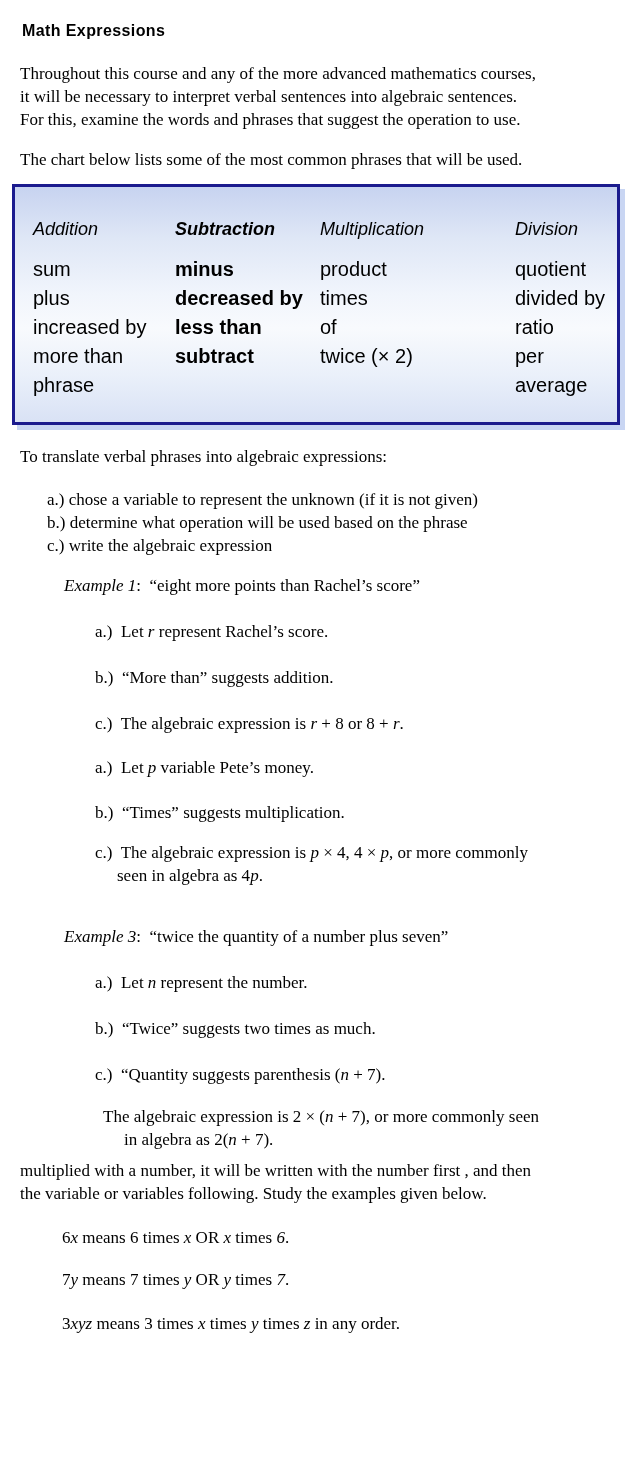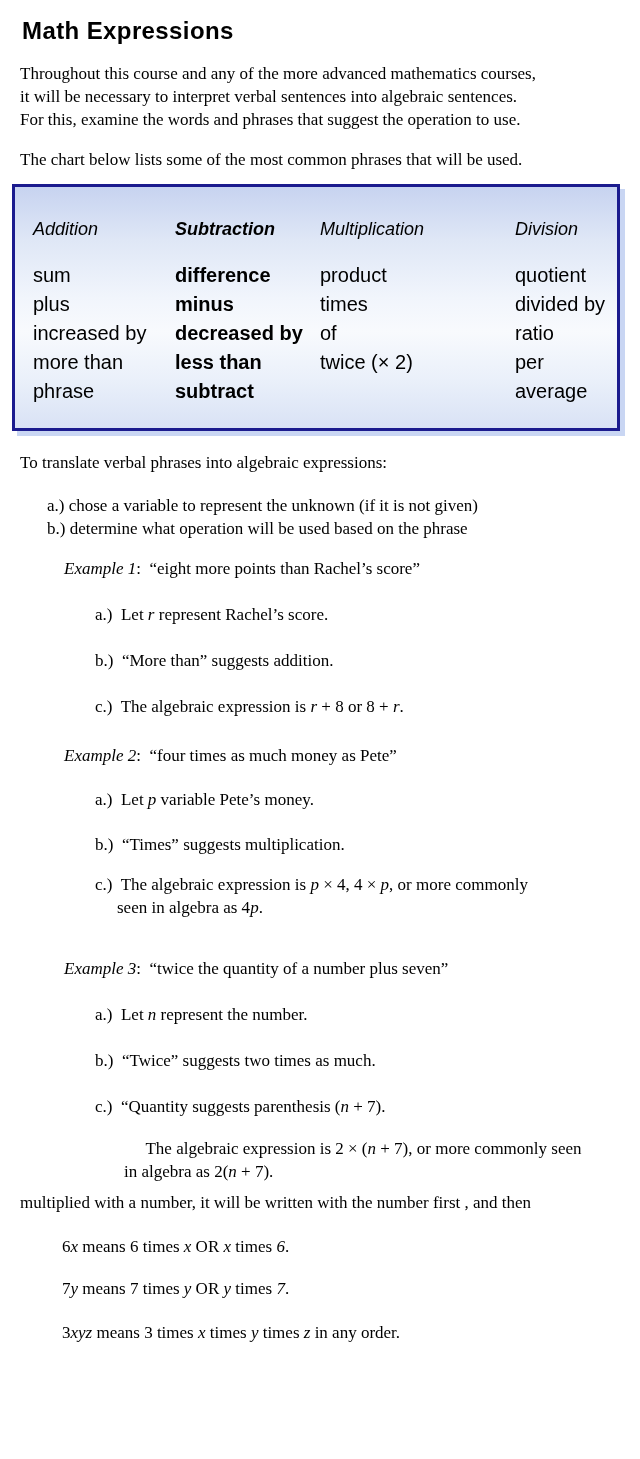--- a/index.html
+++ b/index.html
@@ -1,43 +1,43 @@
 <!DOCTYPE html>
 <html><head>
 <meta charset="utf-8">
 <title>Math Expressions</title>
 <style>
   html,body{margin:0;padding:0;background:#fff;}
   body{width:640px;min-height:1459px;overflow-x:hidden;
        font-family:"Liberation Serif",serif;font-size:17px;color:#000;}
   .doc{box-sizing:border-box;width:640px;padding:18px 16px 24px 20px;}
   .line{white-space:pre;line-height:23px;}
-  .title{font-family:"Liberation Sans",sans-serif;font-weight:bold;font-size:24px;
+  .title{font-family:"Liberation Sans",sans-serif;font-weight:bold;font-size:16px;
          letter-spacing:.4px;line-height:26px;margin:0 0 18px 2px;}
   
   .chart{box-sizing:border-box;width:608px;margin:13px 0 0 -8px;
          border:3px solid #1b1b8e;box-shadow:5px 5px 0 #c9d6f3;
          background:linear-gradient(180deg,#c7d3f0 0%,#dfe7f6 22%,#f1f5fc 46%,
                     #f8fafd 60%,#eaf0fa 80%,#d9e2f5 100%);
          padding:30px 0 22px 18px;display:flex;
          font-family:"Liberation Sans",sans-serif;}
   .chart-col{flex:0 0 auto;}
   .chart-col.c1{width:142px;} .chart-col.c2{width:145px;font-weight:bold;}
   .chart-col.c3{width:195px;} .chart-col.c4{flex:1 1 auto;}
-  .chart-hdr{font-style:italic;font-size:18px;line-height:24px;margin-bottom:20px;white-space:pre;}
+  .chart-hdr{font-style:italic;font-size:18px;line-height:24px;margin-bottom:14px;white-space:pre;}
   .chart-item{font-size:20px;line-height:29px;white-space:pre;}
   
   span.i{font-style:italic;margin-top:45px;}
   span.r{color:#cc0000;}
   
   .ind-step{padding-left:27px;}
   .ind-ex{padding-left:44px;}
   .ind-sub{padding-left:75px;}
   .ind-subcont{padding-left:97px;}
-  .ind-para{padding-left:83px;text-align:center;}
+  .ind-para{padding-left:83px;}
   .ind-paracont{padding-left:104px;}
   .ind-mono{padding-left:42px;}
 </style>
 </head>
 <body>
 
 <div class="doc">
 
   <h1 class="title">Math Expressions</h1>
 
@@ -53,21 +53,20 @@
     <div class="chart-col c1">
       <div class="chart-hdr">Addition</div>
       <div class="chart-item">sum</div>
       <div class="chart-item">plus</div>
       <div class="chart-item">increased by</div>
       <div class="chart-item">more than</div>
       <div class="chart-item">phrase</div>
     </div>
     <div class="chart-col c2">
       <div class="chart-hdr">Subtraction</div>
-      <div class="chart-item">difference</div>
       <div class="chart-item">minus</div>
       <div class="chart-item">decreased by</div>
       <div class="chart-item">less than</div>
       <div class="chart-item">subtract</div>
     </div>
     <div class="chart-col c3">
       <div class="chart-hdr">Multiplication</div>
       <div class="chart-item">product</div>
       <div class="chart-item">times</div>
       <div class="chart-item">of</div>
@@ -81,47 +80,48 @@
       <div class="chart-item">per</div>
       <div class="chart-item">average</div>
     </div>
   </div>
 
   <div class="line" style="margin-top:20px">To translate verbal phrases into algebraic expressions:</div>
 
   <div style="margin-top:20px">
     <div class="line ind-step">a.) chose a variable to represent the unknown (if it is not given)</div>
     <div class="line ind-step">b.) determine what operation will be used based on the phrase</div>
+    <div class="line ind-step">c.) write the algebraic expression</div>
   </div>
 
   <div>
     <div class="line ind-ex" style="margin-top:17px"><span class="i">Example 1</span><span>:  “eight more points than Rachel’s score”</span></div>
     <div class="line ind-sub" style="margin-top:23px"><span>a.)  Let </span><span class="i">r</span><span> represent Rachel’s score.</span></div>
     <div class="line ind-sub" style="margin-top:23px"><span>b.)  “More than” suggests addition.</span></div>
     <div class="line ind-sub" style="margin-top:23px"><span>c.)  The algebraic expression is </span><span class="i">r</span><span> + 8 or 8 + </span><span class="i">r</span><span>.</span></div>
   </div>
 
   <div>
-    <div class="line ind-ex" style="margin-top:26px"><span class="i">Example 2</span><span>:  “four times as much money as Pete”</span></div>
     <div class="line ind-sub" style="margin-top:21px"><span>a.)  Let </span><span class="i">p</span><span> variable Pete’s money.</span></div>
     <div class="line ind-sub" style="margin-top:22px"><span>b.)  “Times” suggests multiplication.</span></div>
     <div class="line ind-sub" style="margin-top:17px"><span>c.)  The algebraic expression is </span><span class="i">p</span><span> × 4, 4 × </span><span class="i">p</span><span>, or more commonly</span></div>
     <div class="line ind-subcont"><span>seen in algebra as 4</span><span class="i">p</span><span>.</span></div>
   </div>
 
   <div>
     <div class="line ind-ex" style="margin-top:38px"><span class="i">Example 3</span><span>:  “twice the quantity of a number plus seven”</span></div>
     <div class="line ind-sub" style="margin-top:23px"><span>a.)  Let </span><span class="i">n</span><span> represent the number.</span></div>
     <div class="line ind-sub" style="margin-top:23px"><span>b.)  “Twice” suggests two times as much.</span></div>
     <div class="line ind-sub" style="margin-top:23px"><span>c.)  “Quantity suggests parenthesis (</span><span class="i">n</span><span> + 7).</span></div>
     <div class="line ind-para" style="margin-top:19px"><span>The algebraic expression is 2 × (</span><span class="i">n</span><span> + 7), or more commonly seen</span></div>
     <div class="line ind-paracont"><span>in algebra as 2(</span><span class="i">n</span><span> + 7).</span></div>
   </div>
 
   <div style="margin-top:8px">
     <div class="line"><span>multiplied with a number, it will be written with the number first , and then</span></div>
+    <div class="line"><span>the variable or variables following. Study the examples given below.</span></div>
   </div>
 
   <div class="line ind-mono" style="margin-top:21px"><span>6</span><span class="i">x</span><span> means 6 times </span><span class="i">x</span><span> OR </span><span class="i">x</span><span> times </span><span class="i">6</span><span>.</span></div>
   <div class="line ind-mono" style="margin-top:19px"><span>7</span><span class="i">y</span><span> means 7 times </span><span class="i">y</span><span> OR </span><span class="i">y</span><span> times </span><span class="i">7</span><span>.</span></div>
   <div class="line ind-mono" style="margin-top:21px"><span>3</span><span class="i">xyz</span><span> means 3 times </span><span class="i">x</span><span> times </span><span class="i">y</span><span> times </span><span class="i">z</span><span> in any order.</span></div>
 
 </div>
 
 </body></html>

